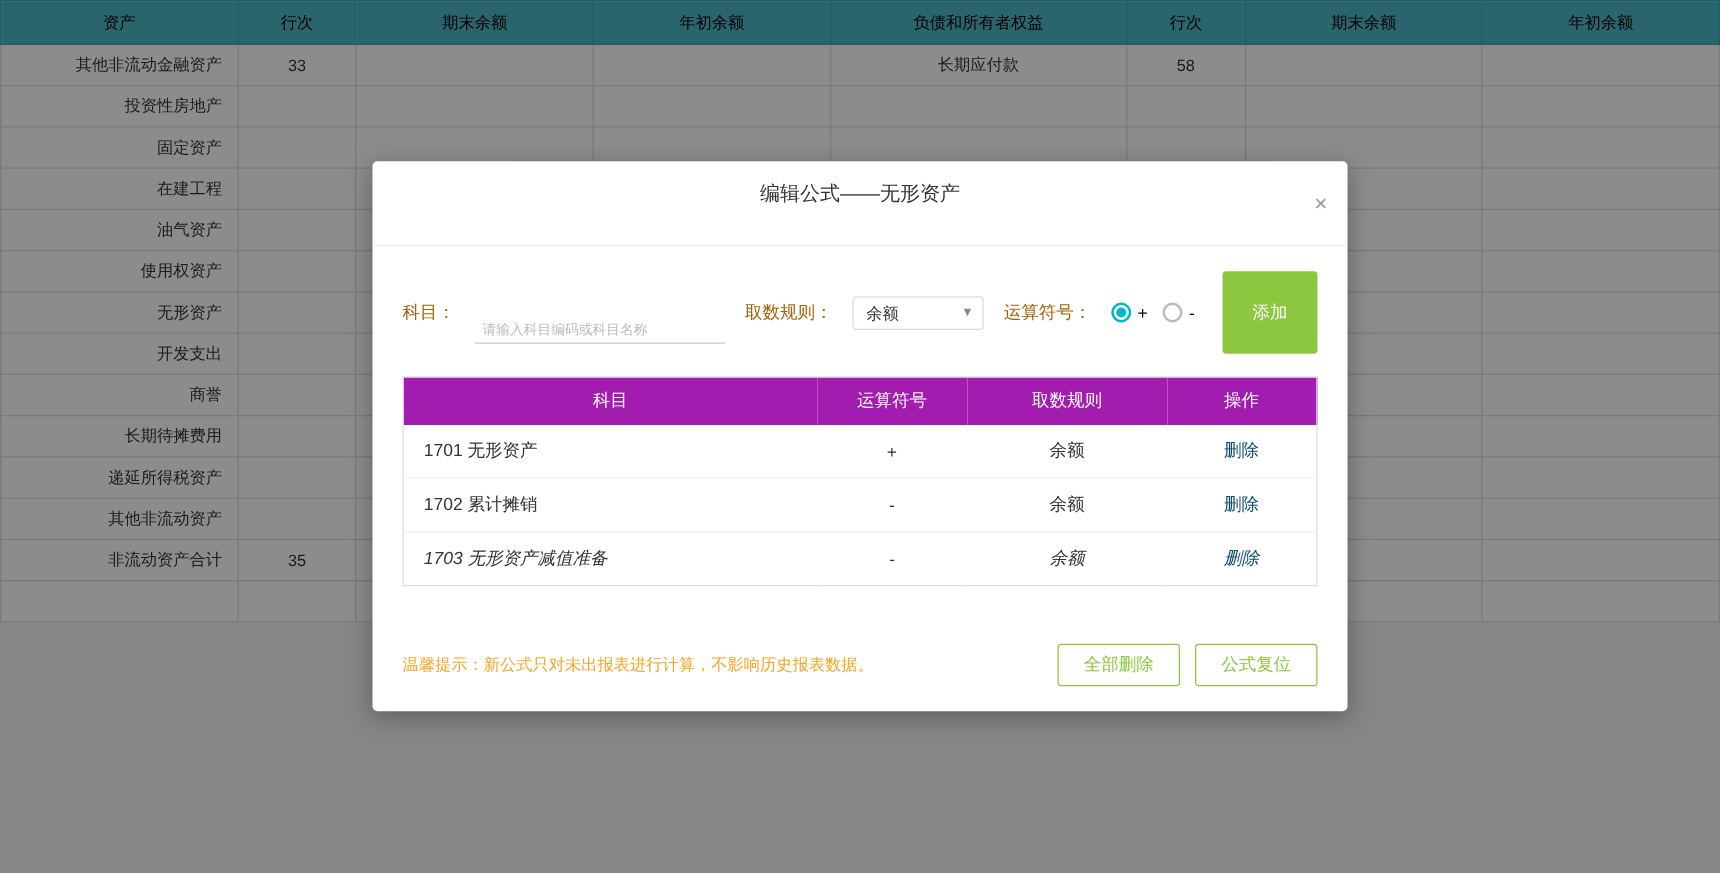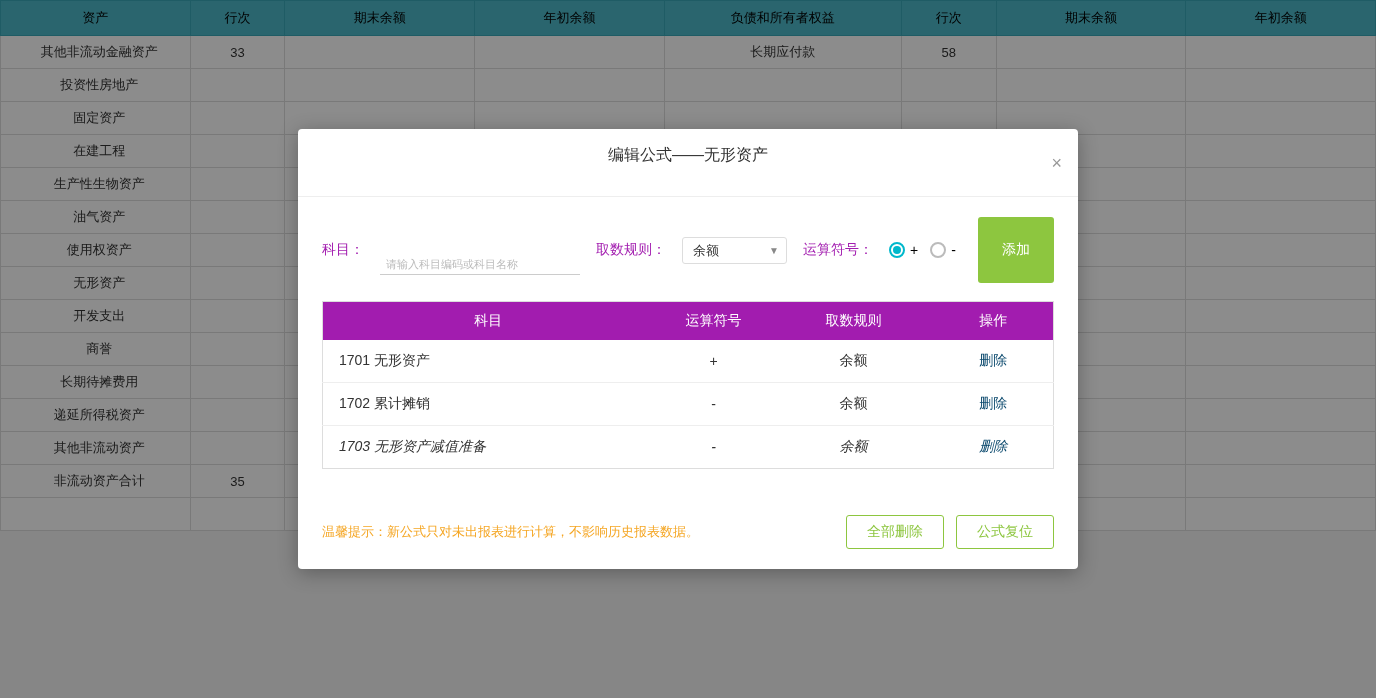--- a/index.html
+++ b/index.html
@@ -36,21 +36,21 @@
 
     .bg-table td {
       padding: 7px 12px;
       border: 1px solid #ddd;
       text-align: center;
       color: #333;
       background: #fff;
     }
 
     .bg-table td:first-child {
-      text-align: center;
+      text-align: right;
       padding-left: 20px;
     }
 
     
     .overlay {
       position: absolute;
       top: 0; left: 0;
       width: 100%; height: 100%;
       background: rgba(0,0,0,0.45);
       display: flex;
@@ -101,21 +101,21 @@
 
     
     .form-row {
       display: flex;
       align-items: center;
       gap: 16px;
       margin-bottom: 18px;
     }
 
     .form-label {
-      color: #a21caf;
+      color: #a16207;
       white-space: nowrap;
       font-size: 14px;
     }
 
     .form-input {
       border: none;
       border-bottom: 1px solid #ccc;
       outline: none;
       padding: 4px 6px;
       width: 200px;
@@ -335,30 +335,20 @@
           <td></td>
           <td></td>
           <td></td>
           <td></td>
           <td></td>
           <td></td>
           <td></td>
         </tr>
         <tr>
           <td>在建工程</td>
-          <td></td>
-          <td></td>
-          <td></td>
-          <td></td>
-          <td></td>
-          <td></td>
-          <td></td>
-        </tr>
-        <tr>
-          <td>生产性生物资产</td>
           <td></td>
           <td></td>
           <td></td>
           <td></td>
           <td></td>
           <td></td>
           <td></td>
         </tr>
         <tr>
           <td>油气资产</td>

